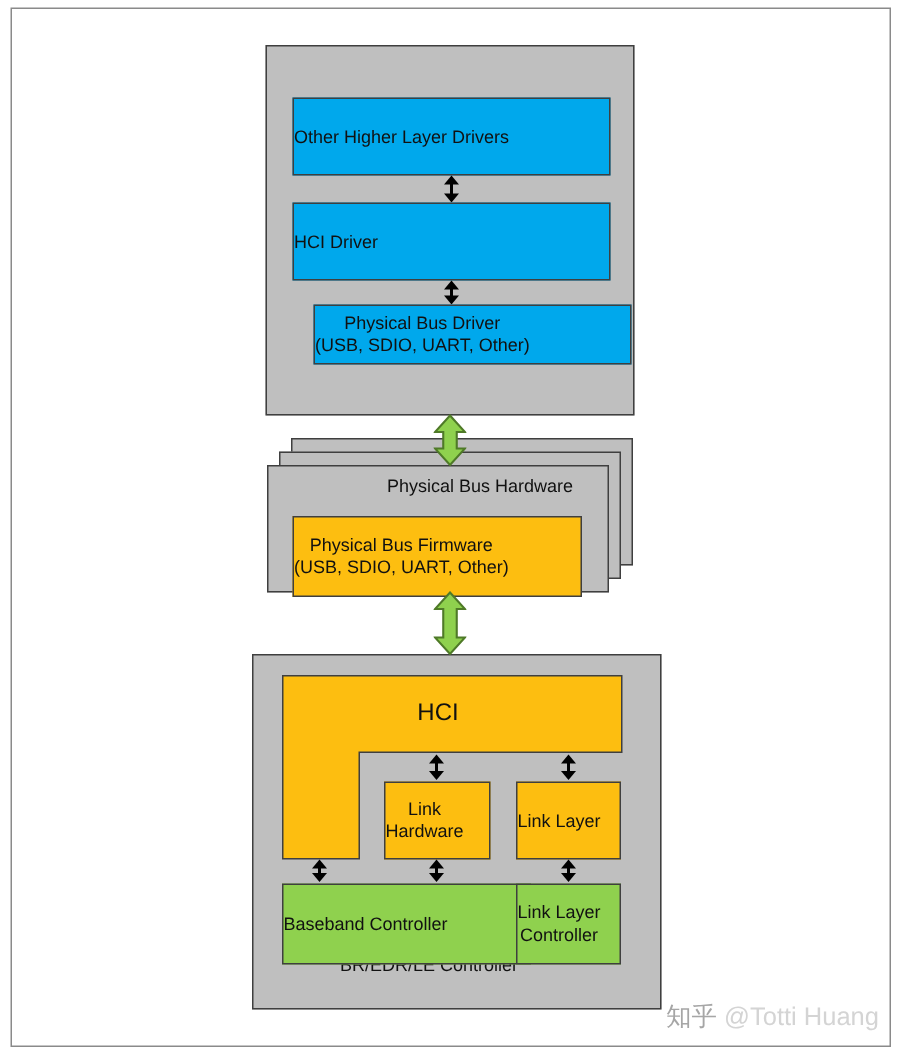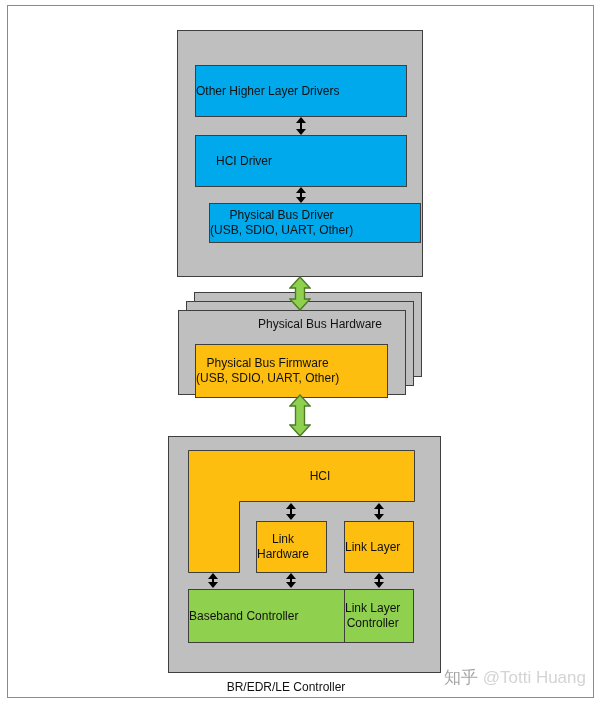--- a/index.html
+++ b/index.html
@@ -34,21 +34,21 @@
   
   .barrow{position:absolute;width:10px;}
   .barrow::before{content:"";position:absolute;left:0;top:0;width:0;height:0;
     border-left:5px solid transparent;border-right:5px solid transparent;border-bottom:6px solid #000;}
   .barrow::after{content:"";position:absolute;left:0;bottom:0;width:0;height:0;
     border-left:5px solid transparent;border-right:5px solid transparent;border-top:6px solid #000;}
   .barrow i{position:absolute;left:4px;top:4px;bottom:4px;width:2px;background:#000;}
   .garrow{position:absolute;z-index:5;}
   .hci-shape{position:absolute;left:188px;top:450px;width:228px;height:124px;}
   .hci-label{position:absolute;left:188px;top:450px;width:208px;height:52px;
-    display:flex;align-items:center;justify-content:center;font-size:12px;margin-left:28px;}
+    display:flex;align-items:center;justify-content:center;font-size:16px;}
   .watermark{position:absolute;top:666px;right:14px;font-size:17px;white-space:nowrap;z-index:9;}
   .watermark .brand{color:var(--watermark-brand);}
   .watermark .handle{color:var(--watermark-handle);}
 </style>
 </head>
 <body>
 
 <div id="canvas">
 
   <div class="frame"></div>
@@ -56,21 +56,21 @@
   <div class="gbox" style="left:177px;top:30px;width:246px;height:247px;"></div>
 
   <div class="cbox blue" style="left:195px;top:65px;width:212px;height:52px;">
     <span>Other Higher Layer Drivers</span>
   </div>
 
   <div class="barrow" style="left:296px;top:117px;height:18px;">
       <i></i>
     </div>
 
-  <div class="cbox blue" style="left:195px;top:135px;width:212px;height:52px;padding-left:20px;">
+  <div class="cbox blue" style="left:195px;top:135px;width:212px;height:52px;">
     <span>HCI Driver</span>
   </div>
 
   <div class="barrow" style="left:296px;top:187px;height:16px;">
       <i></i>
     </div>
 
   <div class="cbox blue" style="left:209px;top:203px;width:212px;height:40px;">
     <span>Physical Bus Driver
 (USB, SDIO, UART, Other)</span>
@@ -87,21 +87,21 @@
   </div>
 
   <svg class="garrow" style="left:289px;top:276px;" width="22" height="35" viewBox="0 0 22 35">
     <polygon points="11,1 21,12 15.5,12 15.5,23 21,23 11,34 1,23 6.5,23 6.5,12 1,12" style="fill:var(--arrow-green);stroke:var(--arrow-green-stroke);stroke-width:1.4;"></polygon>
   </svg>
   <svg class="garrow" style="left:289px;top:394px;" width="22" height="43" viewBox="0 0 22 43">
     <polygon points="11,1 21,12 15.5,12 15.5,31 21,31 11,42 1,31 6.5,31 6.5,12 1,12" style="fill:var(--arrow-green);stroke:var(--arrow-green-stroke);stroke-width:1.4;"></polygon>
   </svg>
 
   <div class="gbox" style="left:168px;top:436px;width:273px;height:237px;"></div>
-  <div class="ctitle" style="left:168px;top:680px;width:236px;">BR/EDR/LE Controller</div>
+  <div class="ctitle" style="left:168px;top:636px;width:236px;">BR/EDR/LE Controller</div>
 
   <svg class="hci-shape" viewBox="0 0 228 124">
     <path d="M0.5,0.5 L226.5,0.5 L226.5,51.5 L51.5,51.5 L51.5,122.5 L0.5,122.5 Z" style="fill:var(--box-orange);stroke:var(--border-dark);stroke-width:1;"></path>
   </svg>
   <div class="hci-label">HCI</div>
 
   <div class="barrow" style="left:286px;top:503px;height:17px;">
       <i></i>
     </div>
   <div class="barrow" style="left:374px;top:503px;height:17px;">

